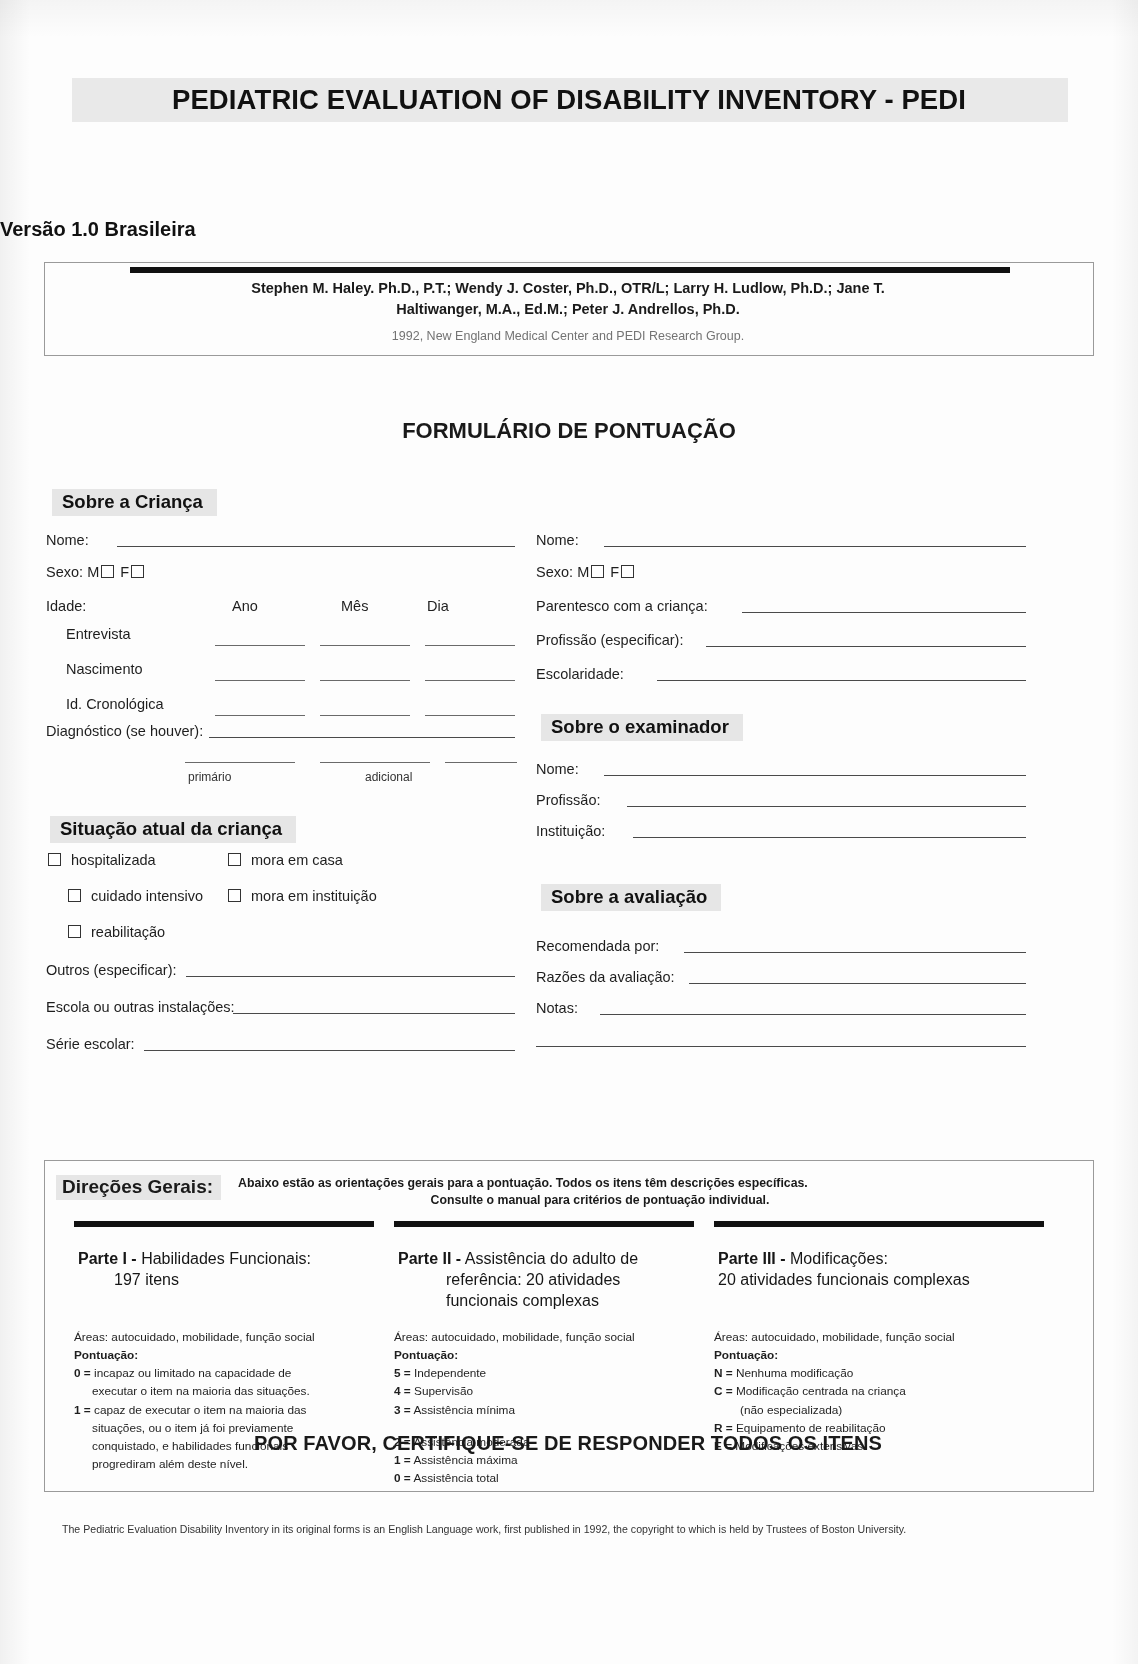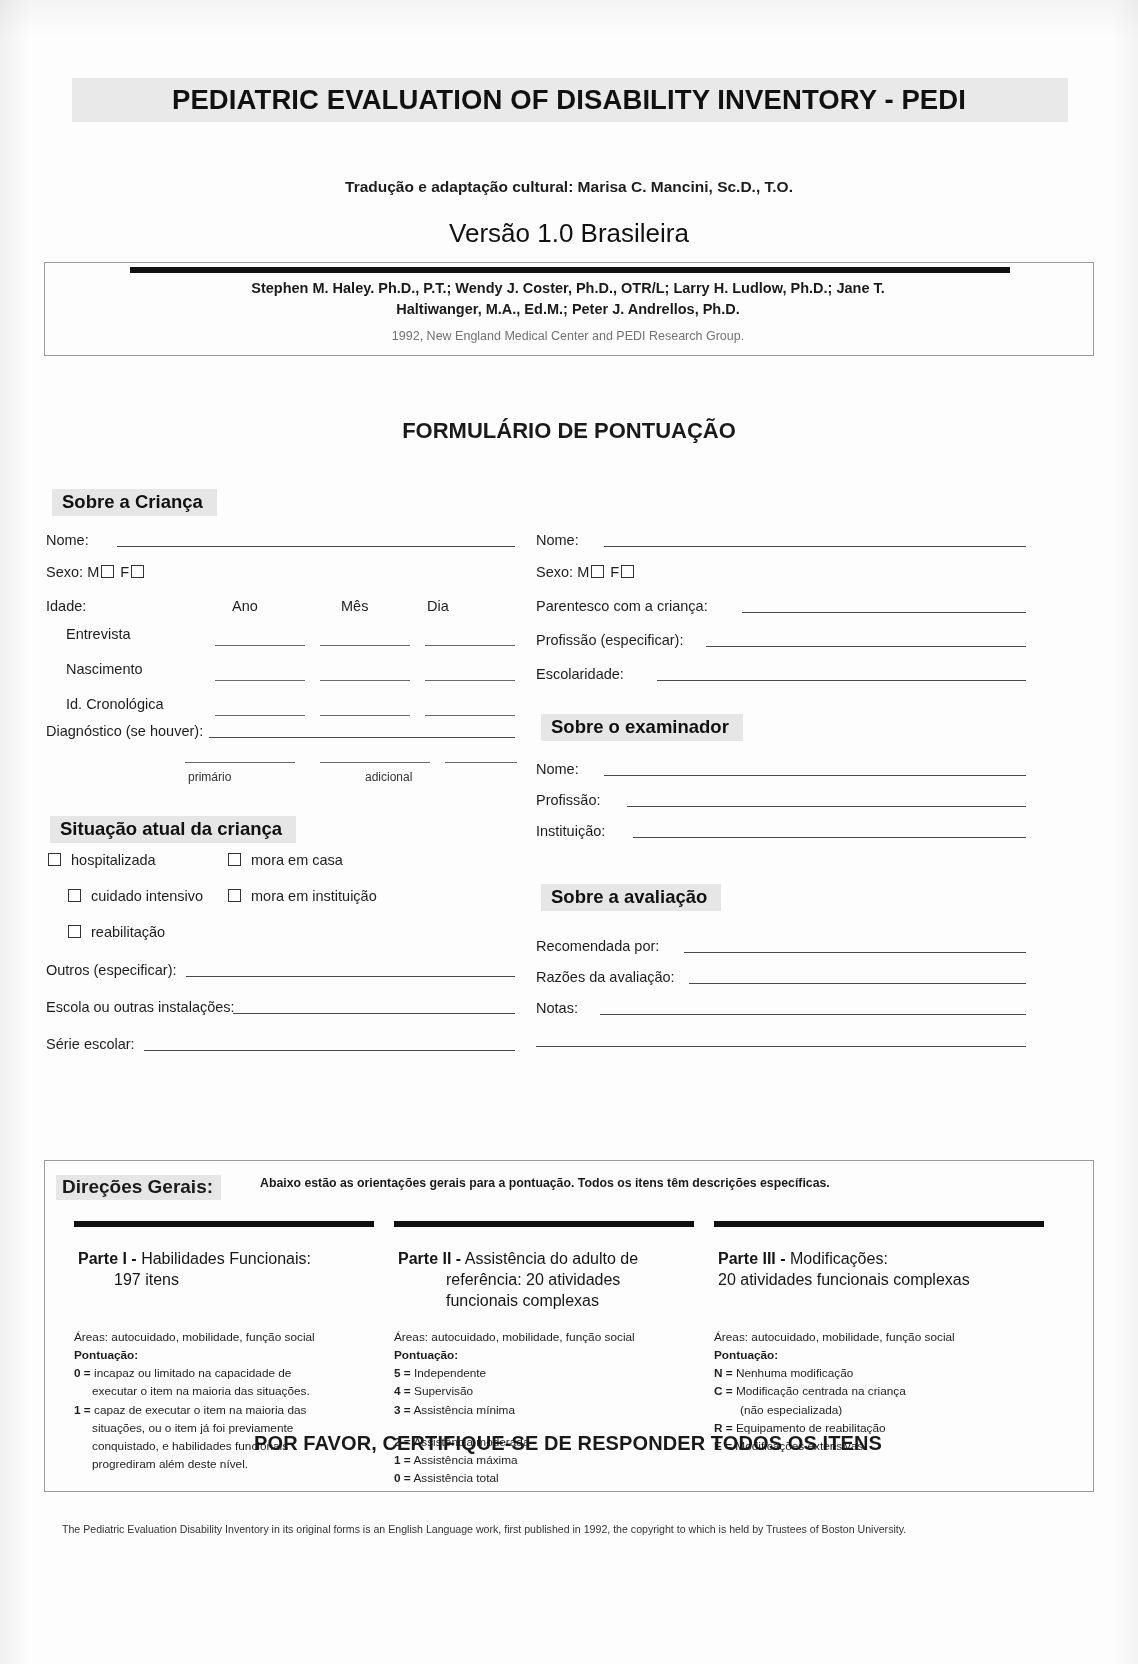--- a/index.html
+++ b/index.html
@@ -60,23 +60,22 @@
     position: absolute;
     left: 0; top: 178px; width: 1138px;
     text-align: center;
     font-size: 15.5px;
     font-weight: bold;
     color: #1d1d1d;
   }
   .title-ver {
     position: absolute;
     left: 0; top: 218px; width: 1138px;
-    text-align: center;
-    font-size: 26px;
-    font-weight: normal;
+    font-size: 20px;
+    font-weight: bold;
     color: #111;
   }
 
   
   .authors-box {
     position: absolute;
     left: 44px; top: 262px; width: 1048px; height: 92px;
     border: 1px solid #9a9a9a;
     background: transparent;
   }
@@ -164,21 +163,21 @@
   .dir-title {
     position: absolute;
     left: 56px; top: 1175px;
     font-size: 19px;
     font-weight: bold;
     background: #e6e6e6;
     padding: 1px 8px 2px 6px;
   }
   .dir-desc1 {
     position: absolute;
-    left: 260px; top: 1176px; width: 700px;
+    left: 238px; top: 1176px; width: 700px;
     font-size: 12.3px;
     font-weight: bold;
     text-align: left;
   }
   .dir-desc2 {
     position: absolute;
     left: 250px; top: 1193px; width: 700px;
     font-size: 12.3px;
     font-weight: bold;
     text-align: center;
@@ -226,21 +225,20 @@
   }
 </style>
 </head>
 <body>
 
 <div class="page">
   <div class="scanbg"></div>
 
   <div class="hdr-band"></div>
   <div class="title-main">PEDIATRIC EVALUATION OF DISABILITY INVENTORY - PEDI</div>
-  <div class="title-sub">Tradução e adaptação cultural: Marisa C. Mancini, Sc.D., T.O.</div>
   <div class="title-ver">Versão 1.0  Brasileira</div>
 
   <div class="authors-box"></div>
   <div class="authors-rule"></div>
   <div class="authors-line1">Stephen M. Haley. Ph.D., P.T.; Wendy J. Coster, Ph.D., OTR/L; Larry H. Ludlow, Ph.D.; Jane T.</div>
   <div class="authors-line2">Haltiwanger, M.A., Ed.M.; Peter J. Andrellos, Ph.D.</div>
   <div class="authors-line3">1992, New England Medical Center and PEDI Research Group.</div>
 
   <div class="form-title">FORMULÁRIO DE PONTUAÇÃO</div>
 
@@ -356,20 +354,21 @@
   <div class="fl" style="left:536px; top:969px;">Razões da avaliação:</div>
   <div class="rule" style="left:689px; top:983px; width:337px;"></div>
 
   <div class="fl" style="left:536px; top:1000px;">Notas:</div>
   <div class="rule" style="left:600px; top:1014px; width:426px;"></div>
   <div class="rule" style="left:536px; top:1046px; width:490px;"></div>
 
   <div class="dir-box"></div>
   <div class="dir-title">Direções Gerais:</div>
   <div class="dir-desc1">Abaixo estão as orientações gerais para a pontuação. Todos os itens têm descrições específicas.</div>
+  <div class="dir-desc2">Consulte o manual para critérios de pontuação individual.</div>
 
   <div class="colrule" style="left:74px; width:300px;"></div>
   <div class="colrule" style="left:394px; width:300px;"></div>
   <div class="colrule" style="left:714px; width:330px;"></div>
 
   <div class="col-head" style="left:78px; top:1248px; width:300px;">
     <b>Parte I -</b><span> Habilidades Funcionais:</span><br>
     <span style="display:inline-block; padding-left:36px;">197 itens</span>
   </div>
   <div class="col-body" style="left:74px; top:1328px; width:310px;">

